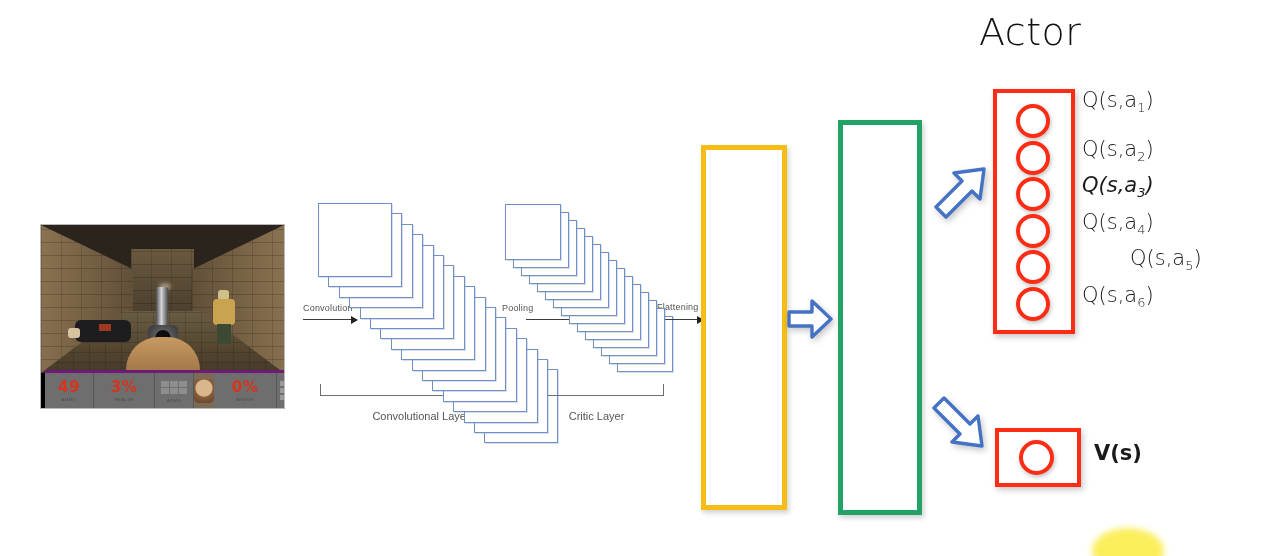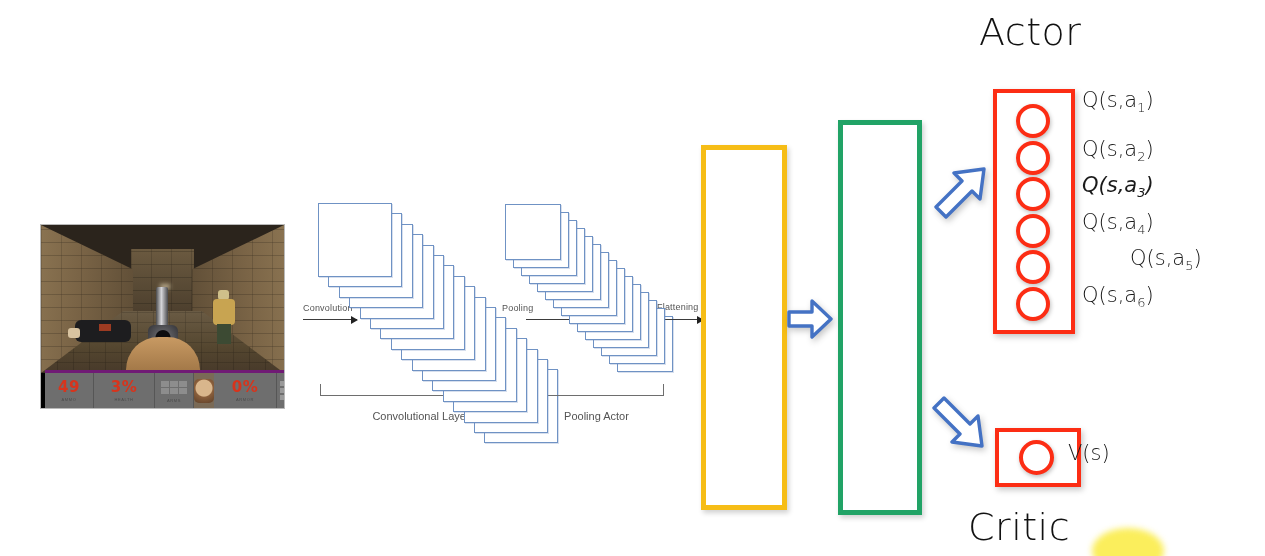--- a/index.html
+++ b/index.html
@@ -200,21 +200,21 @@
       <div class="card" style="left: 545px; top: 244px; width: 54px; height: 54px; z-index: 9;"></div>
       <div class="card" style="left: 537px; top: 236px; width: 54px; height: 54px; z-index: 10;"></div>
       <div class="card" style="left: 529px; top: 228px; width: 54px; height: 54px; z-index: 11;"></div>
       <div class="card" style="left: 521px; top: 220px; width: 54px; height: 54px; z-index: 12;"></div>
       <div class="card" style="left: 513px; top: 212px; width: 54px; height: 54px; z-index: 13;"></div>
       <div class="card" style="left: 505px; top: 204px; width: 54px; height: 54px; z-index: 14;"></div>
     </div>
   <div class="arrow-line" style="left:526px;top:319px;width:52px;"></div>
   <div class="flow-lbl" style="left:502px;top:303px;">Pooling</div>
   <div class="bracket" style="left:531px;top:384px;width:131px;"></div>
-  <div class="bracket-lbl" style="left:531px;top:410px;width:131px;">Pooling Actor</div>
+  <div class="bracket-lbl" style="left:531px;top:410px;width:131px;">Critic Layer</div>
 
   <div class="arrow-line" style="left:661px;top:319px;width:42px;"></div>
   <div class="flow-lbl" style="left:657px;top:302px;">Flattening</div>
 
   <div class="bar yellow" style="left:701px;top:145px;width:76px;height:355px;"></div>
 
   <svg class="blockarrow" style="left:786px;top:298px;" width="48" height="42" viewBox="0 0 48 42">
     <path d="M3 14 H26 V3 L45 21 L26 39 V28 H3 Z" fill="#ffffff" stroke="#4472c4" stroke-width="3.4" stroke-linejoin="round"></path>
   </svg>
 
@@ -242,16 +242,15 @@
       <div class="qlabel" style="left: 1082px; top: 88px;">Q(s,a<sub>1</sub>)</div>
       <div class="qlabel" style="left: 1082px; top: 136.5px;">Q(s,a<sub>2</sub>)</div>
       <div class="qlabel" style="left: 1082px; top: 173px; font-style: italic;">Q(s,a<sub>3</sub>)</div>
       <div class="qlabel" style="left: 1082px; top: 209.5px;">Q(s,a<sub>4</sub>)</div>
       <div class="qlabel" style="left: 1130px; top: 246px;">Q(s,a<sub>5</sub>)</div>
       <div class="qlabel" style="left: 1082px; top: 282.5px;">Q(s,a<sub>6</sub>)</div>
     </div>
 
   <div class="outbox" style="left:995px;top:428px;width:78px;height:51px;"></div>
   <div class="node" style="left:1019px;top:440px;width:27px;height:27px;"></div>
-  <div class="vlabel" style="left:1068px;top:441px;">V(s)</div>
-  <div class="heading" style="left:968px;top:505px;">Critic</div>
+  <div class="vlabel" style="left:1094px;top:441px;font-weight:bold;">V(s)</div>
   <div class="blob" style="left:1092px;top:528px;width:72px;height:46px;"></div>
 </div>
 
 </body></html>

